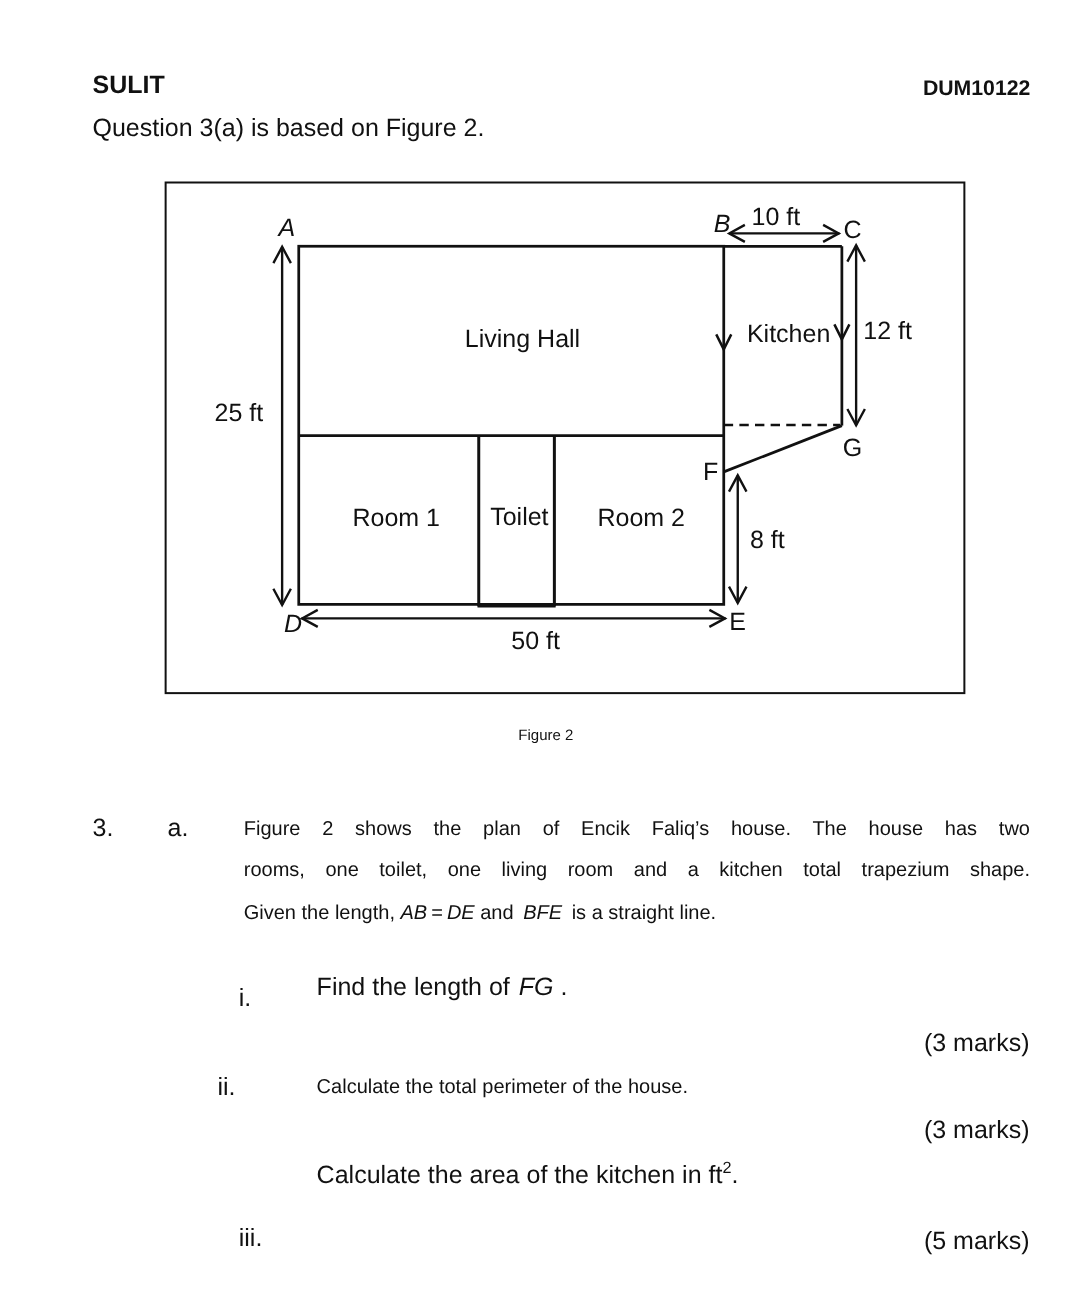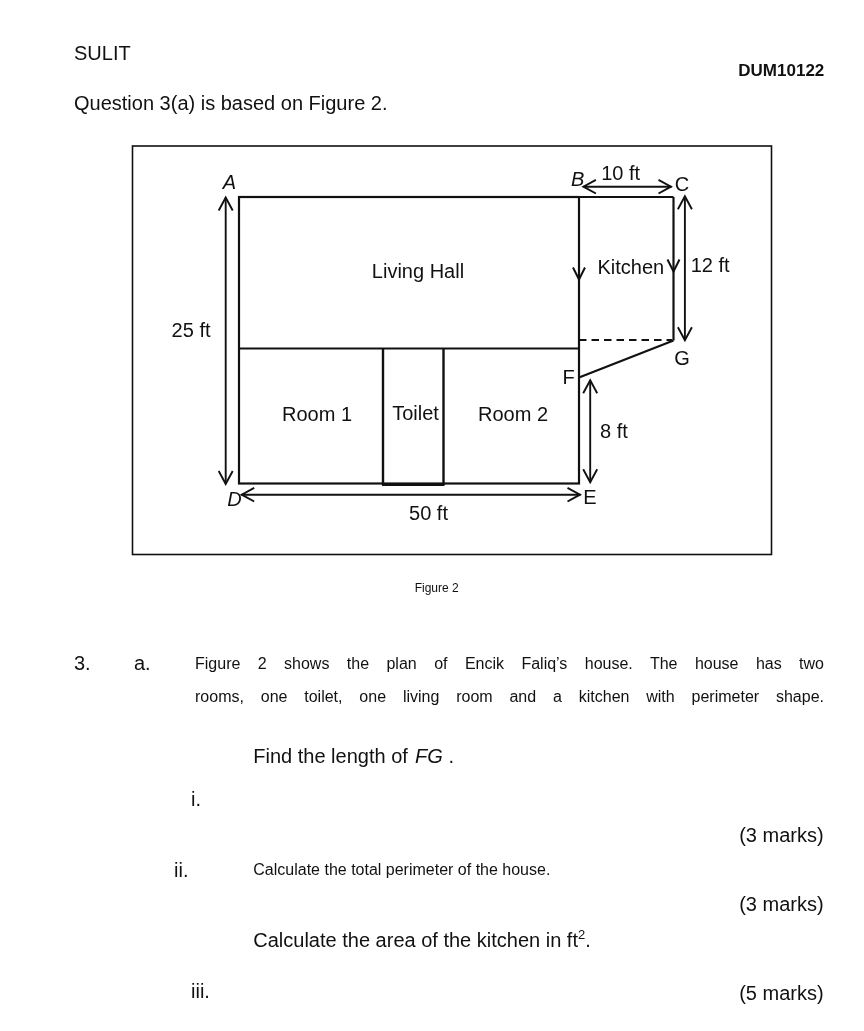--- a/index.html
+++ b/index.html
@@ -3,21 +3,21 @@
 <meta charset="utf-8">
 <style>
   html,body{margin:0;padding:0;background:#ffffff;}
   body{position:relative;width:864px;height:1031px;font-family:"Liberation Sans",sans-serif;color:#111;overflow:hidden;}
   .abs{position:absolute;white-space:nowrap;}
   svg text{font-family:"Liberation Sans",sans-serif;fill:#111;stroke:none;}
 </style>
 </head>
 <body>
 
-<div class="abs" style="left:74px;top:42px;font-size:20px;font-weight:normal;line-height:22px;">SULIT</div>
+<div class="abs" style="left:74px;top:57px;font-size:20px;font-weight:bold;line-height:22px;">SULIT</div>
 
 <div class="abs" style="right:39.7px;top:59.7px;font-size:17px;font-weight:bold;line-height:22px;">DUM10122</div>
 
 <div class="abs" style="left:74px;top:92.1px;font-size:20px;line-height:22px;">Question 3(a) is based on Figure 2.</div>
 
 <svg class="abs" style="left:0;top:0;" width="864" height="1031" viewBox="0 0 864 1031" fill="none" stroke="#111" stroke-width="2">
 
   <rect x="132.5" y="146" width="639" height="408.5" stroke-width="1.6"></rect>
 
   <rect x="239" y="197" width="340" height="286.5" stroke-width="2.2"></rect>
@@ -103,26 +103,27 @@
 </svg>
 
 <div class="abs" style="left:414.7px;top:576.5px;font-size:12px;line-height:22px;">Figure 2</div>
 
 <div class="abs" style="left:74px;top:652.4px;font-size:20px;line-height:22px;">3.</div>
 
 <div class="abs" style="left:134px;top:652.4px;font-size:20px;line-height:22px;">a.</div>
 
 <div class="abs" style="left:195px;top:647.1px;width:629px;font-size:16px;line-height:33.3px;white-space:normal;">
   <div style="text-align:justify;text-align-last:justify;">Figure 2 shows the plan of Encik Faliq’s house. The house has two</div>
-  <div style="text-align:justify;text-align-last:justify;">rooms, one toilet, one living room and a kitchen with perimeter shape.</div>
+  <div style="text-align:justify;text-align-last:justify;">rooms, one toilet, one living room and a kitchen total trapezium shape.</div>
+  <div>Given the length, <i>AB</i> = <i>DE</i> and  <i>BFE</i>  is a straight line.</div>
 </div>
 
 <div class="abs" style="left:191px;top:788.4px;font-size:20px;line-height:22px;">i.</div>
 
-<div class="abs" style="left:253.3px;top:745px;font-size:20px;line-height:22px;">Find the length of  <i>FG</i> .</div>
+<div class="abs" style="left:253.3px;top:779px;font-size:20px;line-height:22px;">Find the length of  <i>FG</i> .</div>
 
 <div class="abs" style="right:40.4px;top:823.6px;font-size:20px;line-height:22px;">(3 marks)</div>
 
 <div class="abs" style="left:174px;top:859.4px;font-size:20px;line-height:22px;">ii.</div>
 
 <div class="abs" style="left:253.3px;top:859.4px;font-size:16px;line-height:22px;">Calculate the total perimeter of the house.</div>
 
 <div class="abs" style="right:40.4px;top:892.8px;font-size:20px;line-height:22px;">(3 marks)</div>
 
 <div class="abs" style="left:191px;top:980px;font-size:20px;line-height:22px;">iii.</div>

